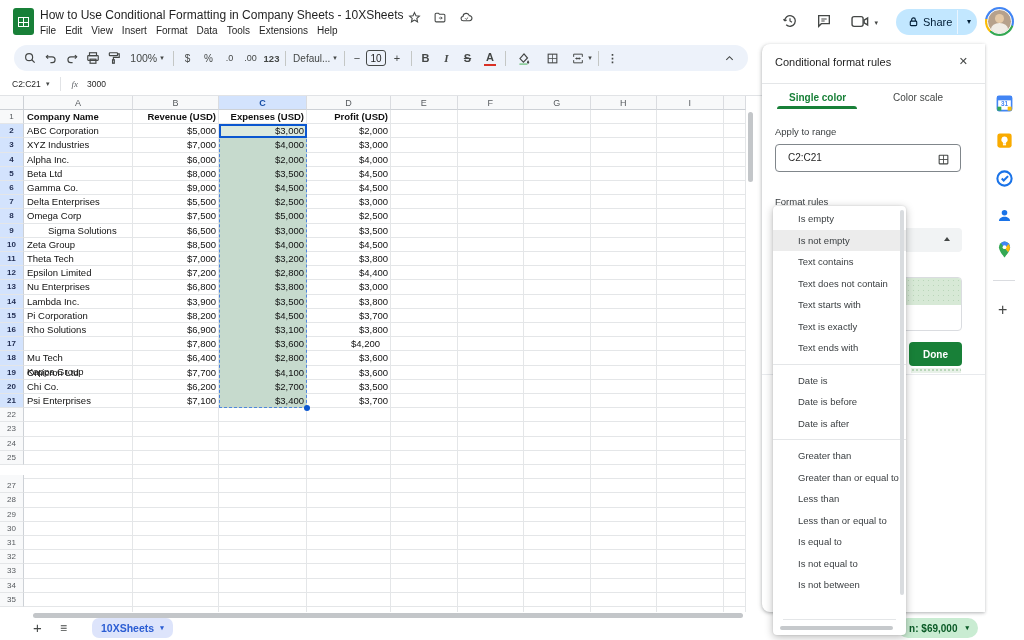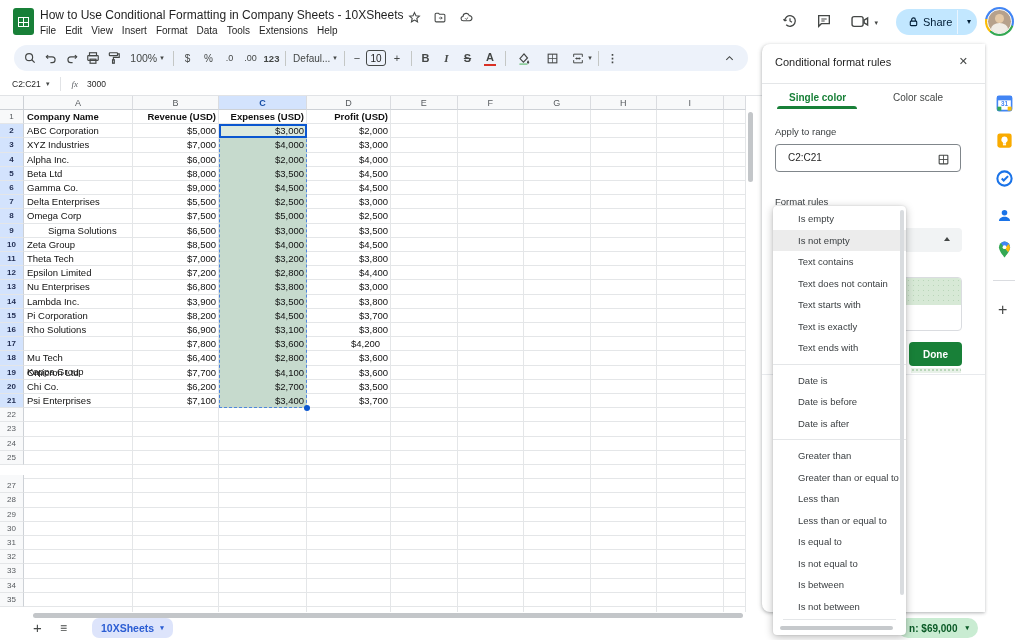--- a/index.html
+++ b/index.html
@@ -472,21 +472,20 @@
       <div class="mi">Date is</div>
       <div class="mi">Date is before</div>
       <div class="mi">Date is after</div>
       <div class="mdiv"></div>
       <div class="mi">Greater than</div>
       <div class="mi">Greater than or equal to</div>
       <div class="mi">Less than</div>
       <div class="mi">Less than or equal to</div>
       <div class="mi">Is equal to</div>
       <div class="mi">Is not equal to</div>
-      <div class="mi">Is between</div>
       <div class="mi">Is not between</div>
       <div id="dd-bottomdiv"></div>
       <div id="dd-hbar"></div>
       <div id="dd-thumb"></div>
     </div>
 
   <div id="rail">
     <span class="rail-icon" style="top:50px"><svg width="19" height="19" viewBox="0 0 24 24">
           <rect x="3" y="3" width="18" height="18" rx="2" fill="#fff" stroke="#4285f4" stroke-width="2"></rect>
           <rect x="3" y="3" width="18" height="5" fill="#4285f4"></rect>

